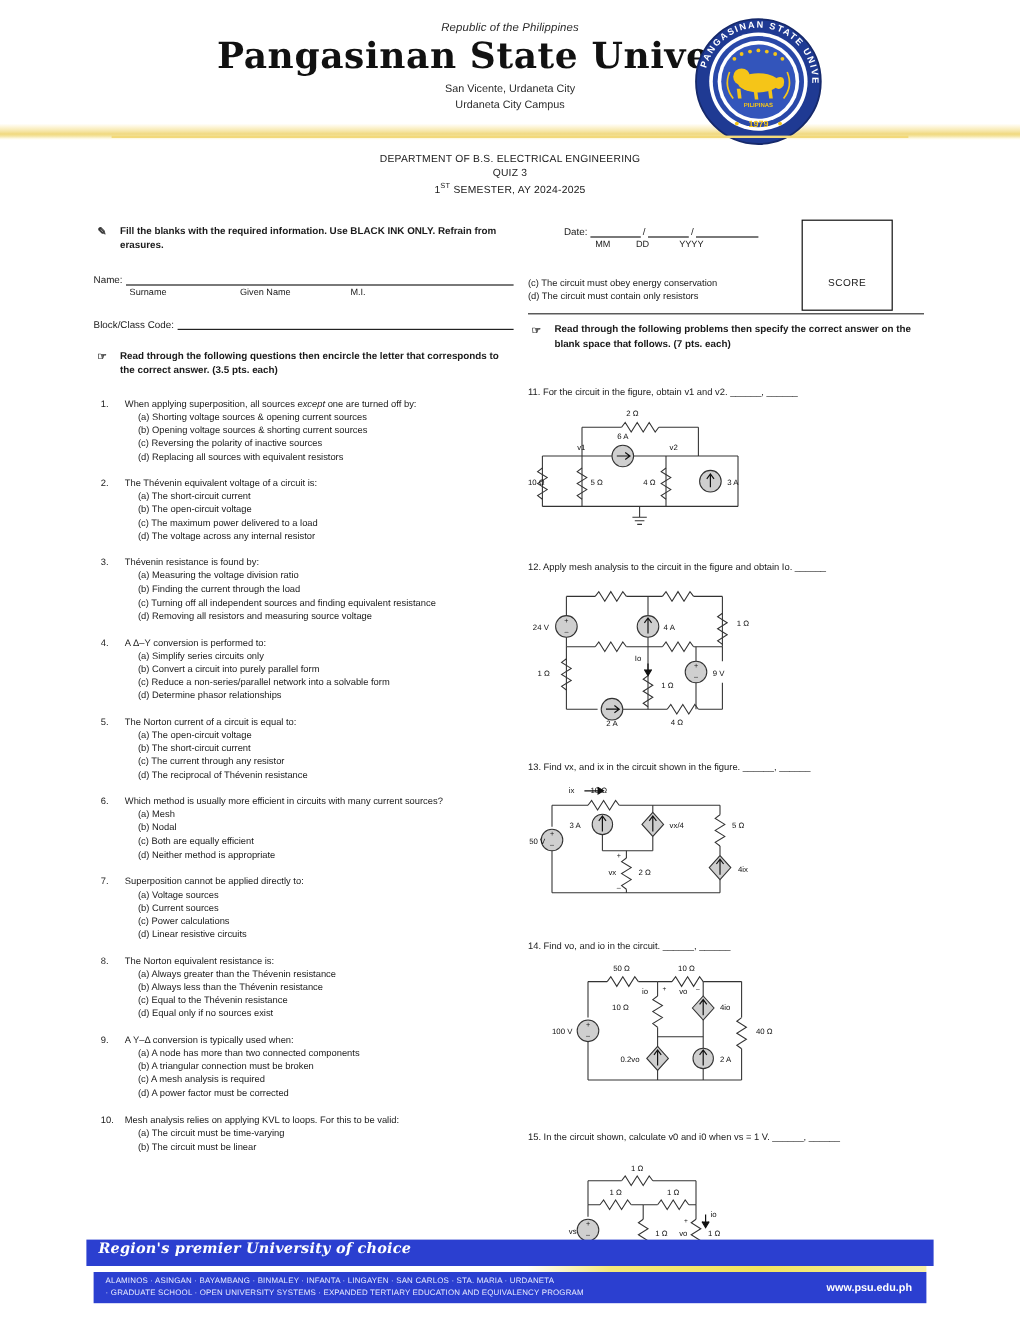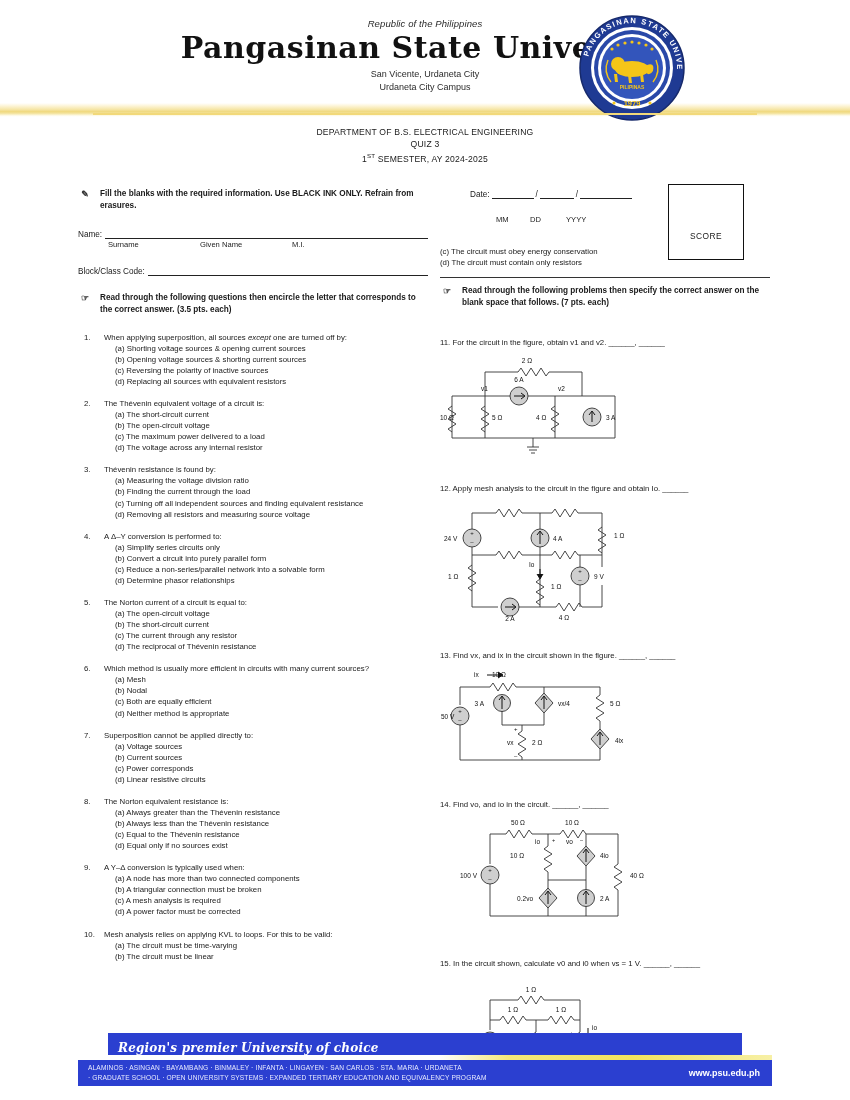--- a/index.html
+++ b/index.html
@@ -149,21 +149,21 @@
   }
   .dateline .lbl { padding-right: 2px; }
   .dl-seg { border-bottom: 1px solid #222; height: 11px; }
   .seg-mm { width: 42px; }
   .seg-dd { width: 34px; }
   .seg-yy { width: 52px; }
   .slash { padding: 0 2px 0 2px; }
   .datecaps {
     display: flex;
     font-size: 7.6px;
-    margin-top: 16px;
+    margin-top: 1px;
     padding-left: 56px;
     align-items: center;
   }
   .datecaps span:nth-child(1) { width: 34px; }
   .datecaps span:nth-child(2) { width: 36px; }
   .datecaps span:nth-child(3) { width: 40px; }
 
   .scorebox {
     position: absolute;
     left: 228px;
@@ -200,25 +200,25 @@
   .fig { margin: 2px 0 0 0; }
   .fig svg { display: block; }
 
   
   .footer {
     position: absolute;
     left: 0; right: 0;
     bottom: 14px;
   }
   .foot-blue1 {
-    margin: 0 108px;
+    margin: 0 72px;
     height: 22px;
     background: #2b3fd0;
     display: flex;
-    align-items: flex-end;
+    align-items: flex-start;
     padding-left: 10px;
   }
   .foot-tag {
     font-family: "DejaVu Serif", serif;
     font-style: italic;
     font-weight: bold;
     font-size: 12px;
     color: #ffffff;
     letter-spacing: .2px;
   }
@@ -415,21 +415,21 @@
           <div class="opt">(d) Neither method is appropriate</div>
         </span>
       </div>
 
       <div class="q">
         <span class="num">7.</span>
         <span class="body">
           <div class="stem">Superposition cannot be applied directly to:</div>
           <div class="opt">(a) Voltage sources</div>
           <div class="opt">(b) Current sources</div>
-          <div class="opt">(c) Power corresponds</div>
+          <div class="opt">(c) Power calculations</div>
           <div class="opt">(d) Linear resistive circuits</div>
         </span>
       </div>
 
       <div class="q">
         <span class="num">8.</span>
         <span class="body">
           <div class="stem">The Norton equivalent resistance is:</div>
           <div class="opt">(a) Always greater than the Thévenin resistance</div>
           <div class="opt">(b) Always less than the Thévenin resistance</div>

